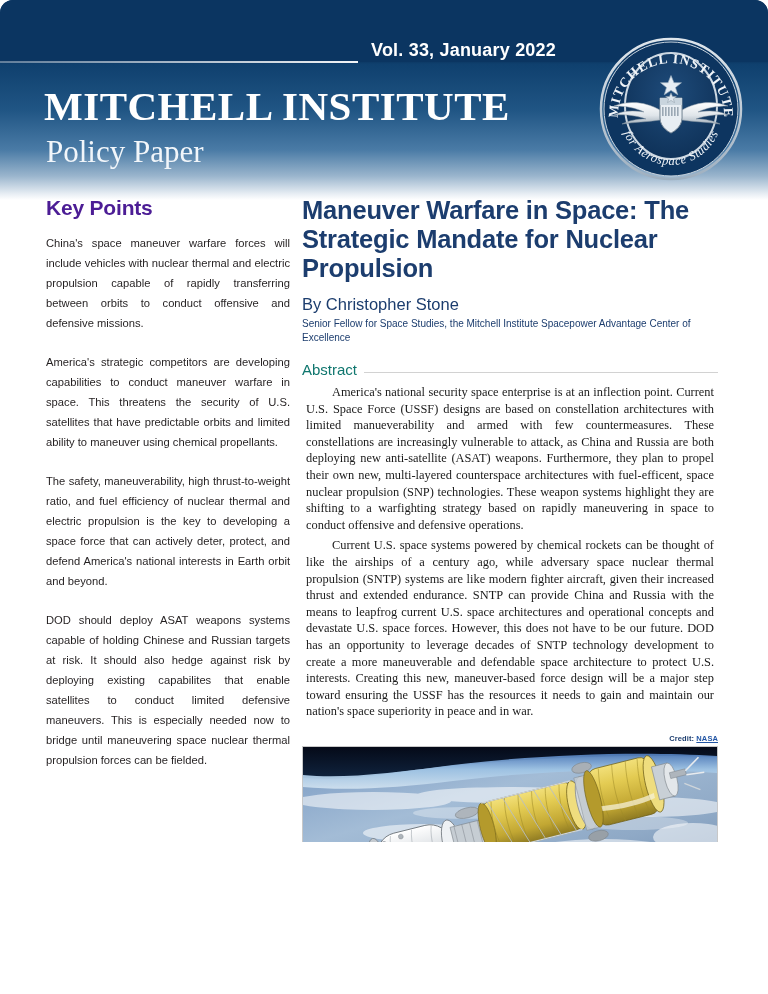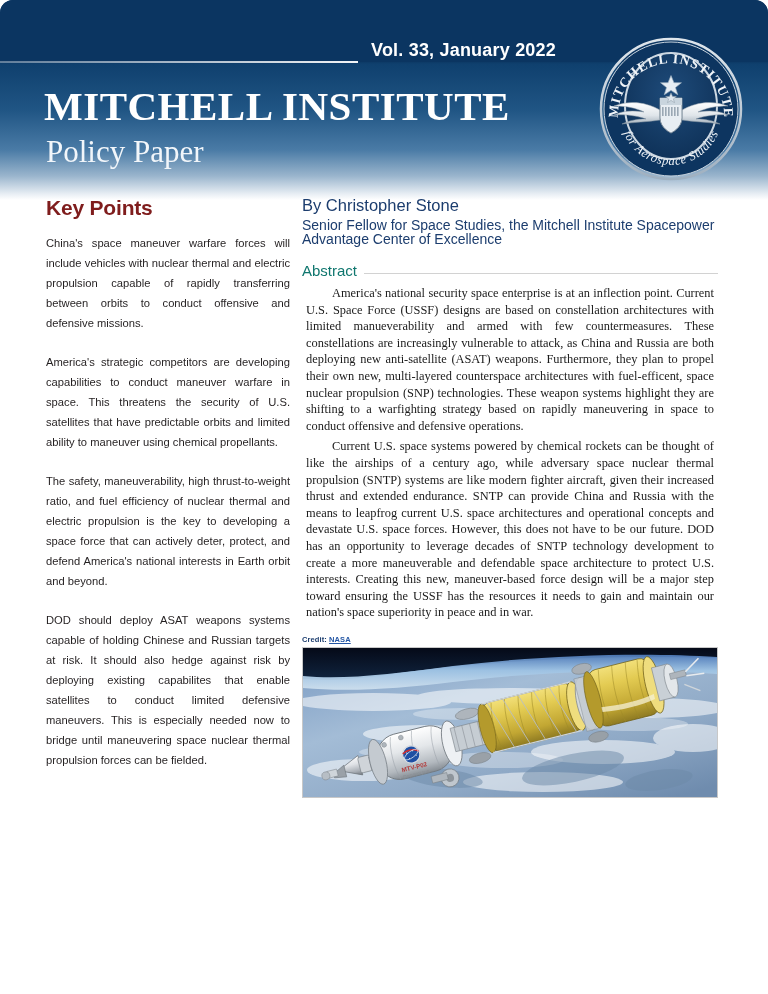--- a/index.html
+++ b/index.html
@@ -101,21 +101,21 @@
   }
 
   
   .sidebar {
     position: absolute;
     left: 46px;
     top: 196px;
     width: 244px;
   }
   .kp-heading {
-    color: #7f1d1d;
+    color: #4c1d95;
     font-size: 21px;
     font-weight: bold;
     margin: 0 0 13px 0;
     letter-spacing: -0.2px;
   }
   .kp-para {
     color: #231f20;
     font-size: 11.2px;
     line-height: 20px;
     text-align: justify;
@@ -138,21 +138,21 @@
     margin: 0 0 12px 0;
     letter-spacing: -0.2px;
   }
   .art-byline {
     color: #1c3d6e;
     font-size: 16.5px;
     margin: 0 0 3px 0;
   }
   .art-affil {
     color: #1c3d6e;
-    font-size: 14px;
+    font-size: 10px;
     line-height: 14px;
     margin: 0 0 16px 0;
   }
 
   .abstract-head-row {
     display: flex;
     align-items: baseline;
     gap: 7px;
     margin: 0 0 6px 0;
   }
@@ -175,21 +175,21 @@
     font-size: 12.4px;
     line-height: 16.6px;
     text-align: justify;
     text-indent: 26px;
     margin: 4px;
   }
   .abs-para + .abs-para { margin-top: 0; }
 
   
   .credit {
-    text-align: left;
+    text-align: right;
     font-size: 7.5px;
     font-weight: bold;
     color: #1c3d6e;
     margin: 14px 0 3px 0;
     letter-spacing: 0.1px;
   }
   .credit .credit-link {
     color: #2255a4;
     text-decoration: underline;
   }
@@ -288,20 +288,21 @@
     <h2 class="kp-heading">Key Points</h2>
 
     <p class="kp-para">China's space maneuver warfare forces will include vehicles with nuclear thermal and electric propulsion capable of rapidly transferring between orbits to conduct offensive and defensive missions.</p>
     <p class="kp-para">America's strategic competitors are developing capabilities to conduct maneuver warfare in space. This threatens the security of U.S. satellites that have predictable orbits and limited ability to maneuver using chemical propellants.</p>
     <p class="kp-para">The safety, maneuverability, high thrust-to-weight ratio, and fuel efficiency of nuclear thermal and electric propulsion is the key to developing a space force that can actively deter, protect, and defend America's national interests in Earth orbit and beyond.</p>
     <p class="kp-para">DOD should deploy ASAT weapons systems capable of holding Chinese and Russian targets at risk. It should also hedge against risk by deploying existing capabilites that enable satellites to conduct limited defensive maneuvers. This is especially needed now to bridge until maneuvering space nuclear thermal propulsion forces can be fielded.</p>
   </aside>
 
   <main class="main">
 
+    <h1 class="art-title">Maneuver Warfare in Space: The Strategic Mandate for Nuclear Propulsion</h1>
 
     <div class="art-byline">By Christopher Stone</div>
 
     <div class="art-affil">Senior Fellow for Space Studies, the Mitchell Institute Spacepower Advantage Center of Excellence</div>
 
     <div class="abstract-head-row">
       <div class="abstract-head">Abstract</div>
       <div class="abstract-rule"></div>
     </div>
 

